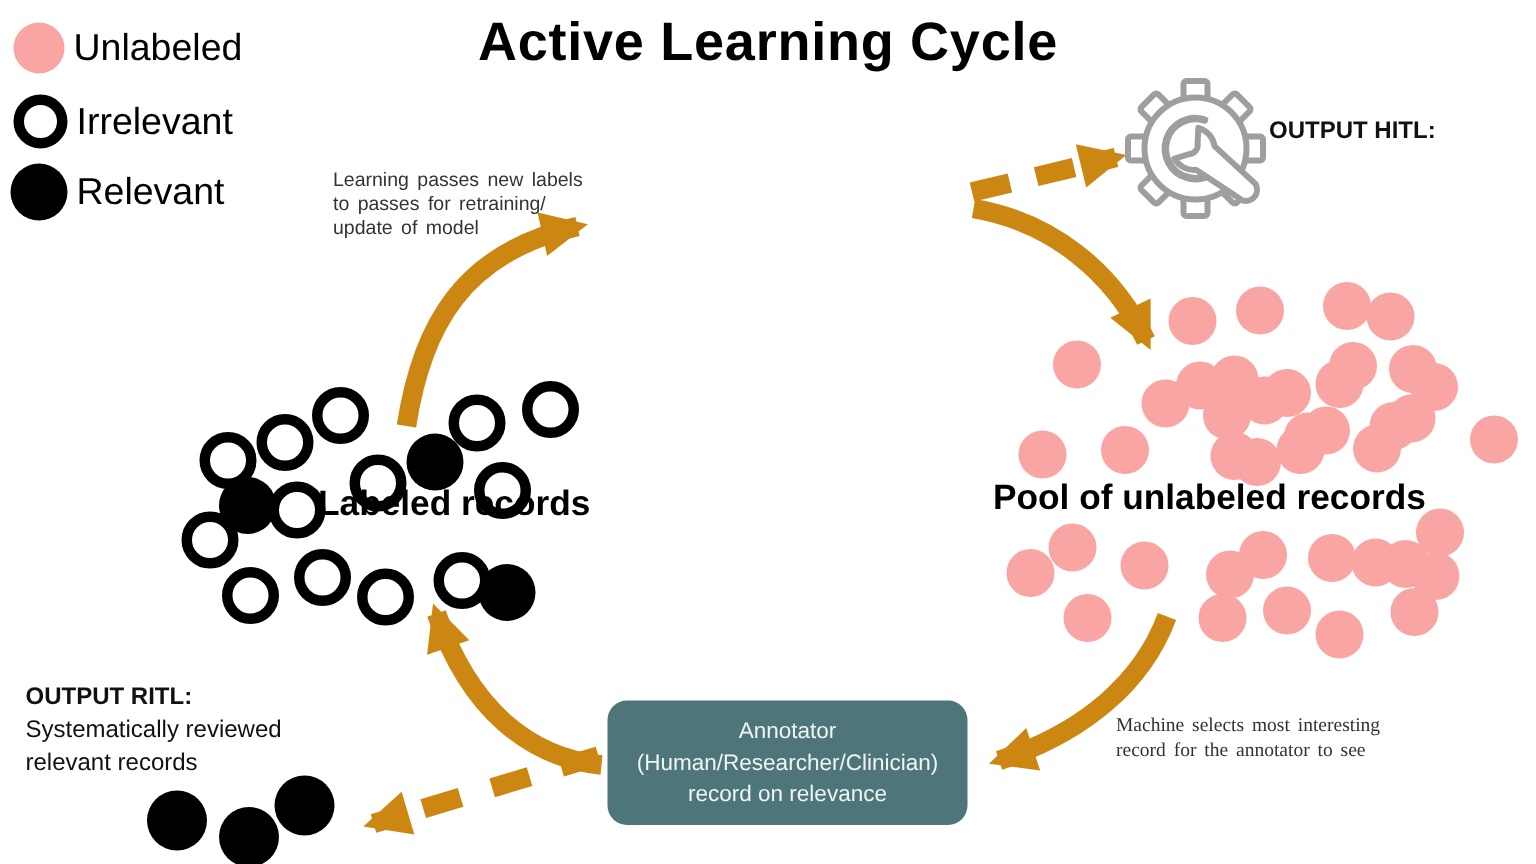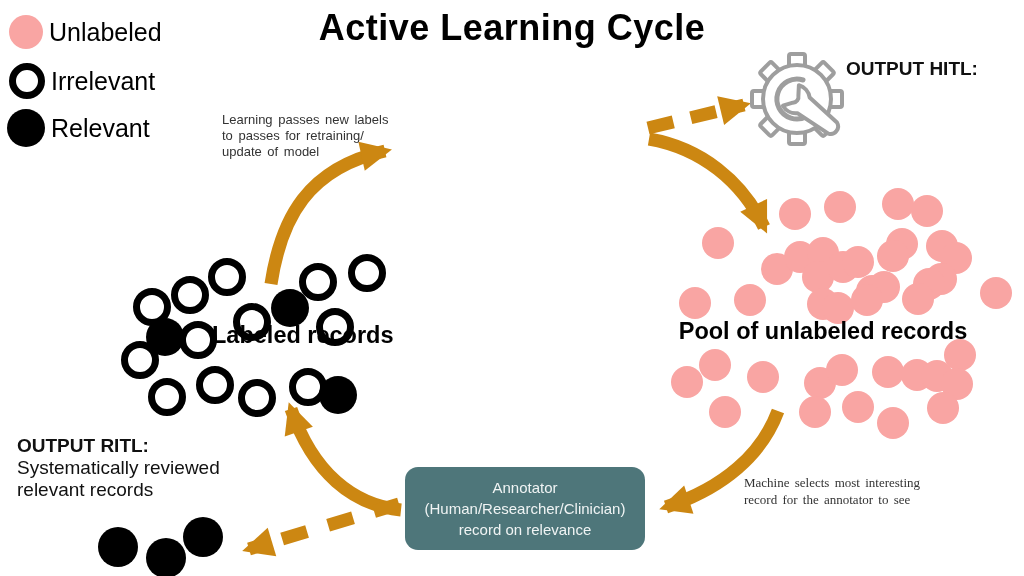--- a/index.html
+++ b/index.html
@@ -34,26 +34,26 @@
     background:var(--teal); border-radius:13px; color:var(--boxtext);
     display:flex; flex-direction:column; align-items:center; justify-content:center;
     text-align:center; font-size:15px; line-height:21px;
   }
   .box-train{left:405px; top:103px; width:240px; height:83px;}
   .box-annotator{left:405px; top:467px; width:240px; height:83px;}
   
   .note{font-size:13px; line-height:16px; color:var(--note); word-spacing:2px;}
   .note-pass{left:222px; top:112px; width:190px;}
   .note-select{left:744px; top:474px; width:210px; line-height:17px;font-family:Liberation Serif, serif;}
-  .output-text{font-size:19px; line-height:22px; color:#111;}
+  .output-text{font-size:16px; line-height:22px; color:#111;margin-top:19px;}
   .output-hitl{left:846px; top:58px; width:178px;}
   .output-ritl{left:17px; top:435px; width:240px;}
   .output-title{font-weight:bold;}
   .cluster-label{font-weight:bold; font-size:23.5px; white-space:nowrap;}
-  .label-pool{left:662px; top:318px; width:322px; text-align:center;}
+  .label-pool{left:662px; top:318px; width:322px; text-align:left;}
   .label-labeled{left:212px; top:322px;}
   .layer{left:0;top:0;width:1024px;height:576px;pointer-events:none;}
 </style>
 </head>
 <body>
 
 <div class="canvas">
 
   <svg class="abs layer" width="1024" height="576" viewBox="0 0 1024 576">
     <defs>

